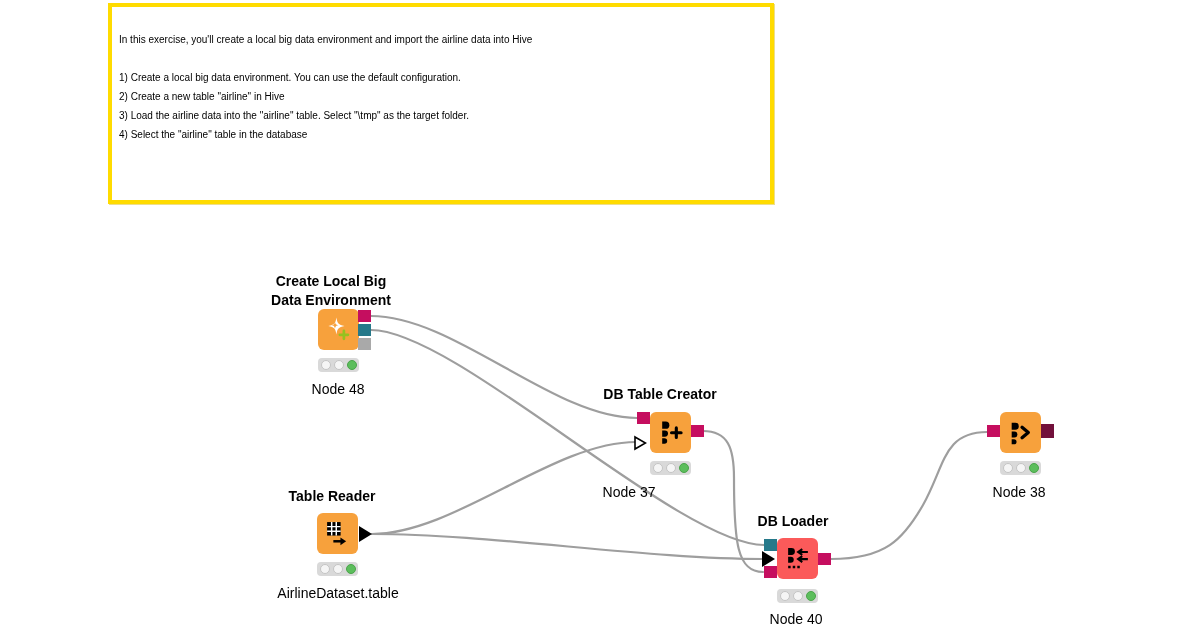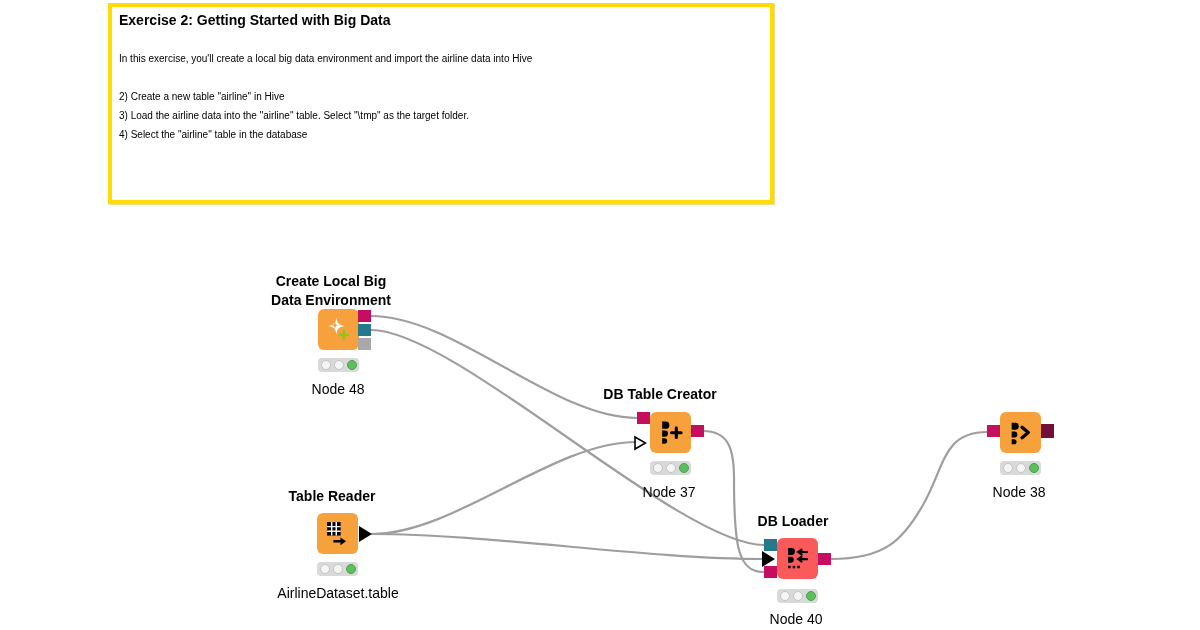--- a/index.html
+++ b/index.html
@@ -41,24 +41,24 @@
   .traffic .dot { width:10px; height:10px; border-radius:50%;
                   background:var(--c-traffic_off,#F5F5F5); border:1px solid #C4C4C4; }
   .traffic .dot.on { background:var(--c-status_green,#5CBE5C); border-color:#4AA44A; }
 </style>
 </head>
 <body>
 
 <div id="canvas">
 
   <div class="annotation">
-    <div class="ann-title">Exercise 2: Getting Started with Big Data</div>
     <div class="ann-line"></div>
     <div class="ann-line">In this exercise, you'll create a local big data environment and import the airline data into Hive</div>
     <div class="ann-line"></div>
+    <div class="ann-line">1) Create a local big data environment. You can use the default configuration.</div>
     <div class="ann-line">2) Create a new table "airline" in Hive</div>
     <div class="ann-line">3) Load the airline data into the "airline" table. Select "\tmp" as the target folder.</div>
     <div class="ann-line">4) Select the "airline" table in the database</div>
   </div>
 
   <svg class="wires" viewBox="0 0 1200 630">
     <path class="wire" d="M 371 316 C 455 316 553 418 637 418"></path>
     <path class="wire" d="M 371 330 C 456 330 679 545 764 545"></path>
     <path class="wire" d="M 372 534 C 455 534 553 442 636 442"></path>
     <path class="wire" d="M 372 534 C 490 534 646 559 764 559"></path>
@@ -115,21 +115,21 @@
   <div class="port magenta" style="left:637px; top:412px;"></div>
   <svg class="port tri" style="left:634px; top:435px;" width="13" height="15" viewBox="0 0 13 15">
     <polygon points="1,1.5 11.5,7.5 1,13.5" fill="#fff" stroke="#000" stroke-width="1.6"></polygon>
   </svg>
   <div class="port magenta" style="left:691px; top:425px;"></div>
   <div class="traffic" style="left:650px; top:461px;">
     <span class="dot"></span>
     <span class="dot"></span>
     <span class="dot on"></span>
   </div>
-  <div class="node-label" style="left:669px; top:485px;">Node 37</div>
+  <div class="node-label" style="left:629px; top:485px;">Node 37</div>
 
   <div class="node-title" style="left:793px; top:512px; width:160px;">DB Loader</div>
   <div class="node-square red" style="left:777px; top:538px;">
     <svg width="27" height="27" viewBox="0 0 26 26">
       <path fill="#000" d="M4 3 h3.2 a3.3 3.3 0 0 1 0 6.6 h-3.2 z"></path>
       <path fill="#000" d="M4 11.4 h2.5 a2.9 2.9 0 0 1 0 5.8 h-2.5 z"></path>
       <rect x="4" y="20" width="2.4" height="2.4" fill="#000"></rect>
       <rect x="8.4" y="20" width="2.4" height="2.4" fill="#000"></rect>
       <rect x="12.8" y="20" width="2.4" height="2.4" fill="#000"></rect>
       <path stroke="#000" stroke-width="2" fill="none" d="M23 6.8 H14.5 M17.6 4 L13.6 6.8 L17.6 9.6"></path>

